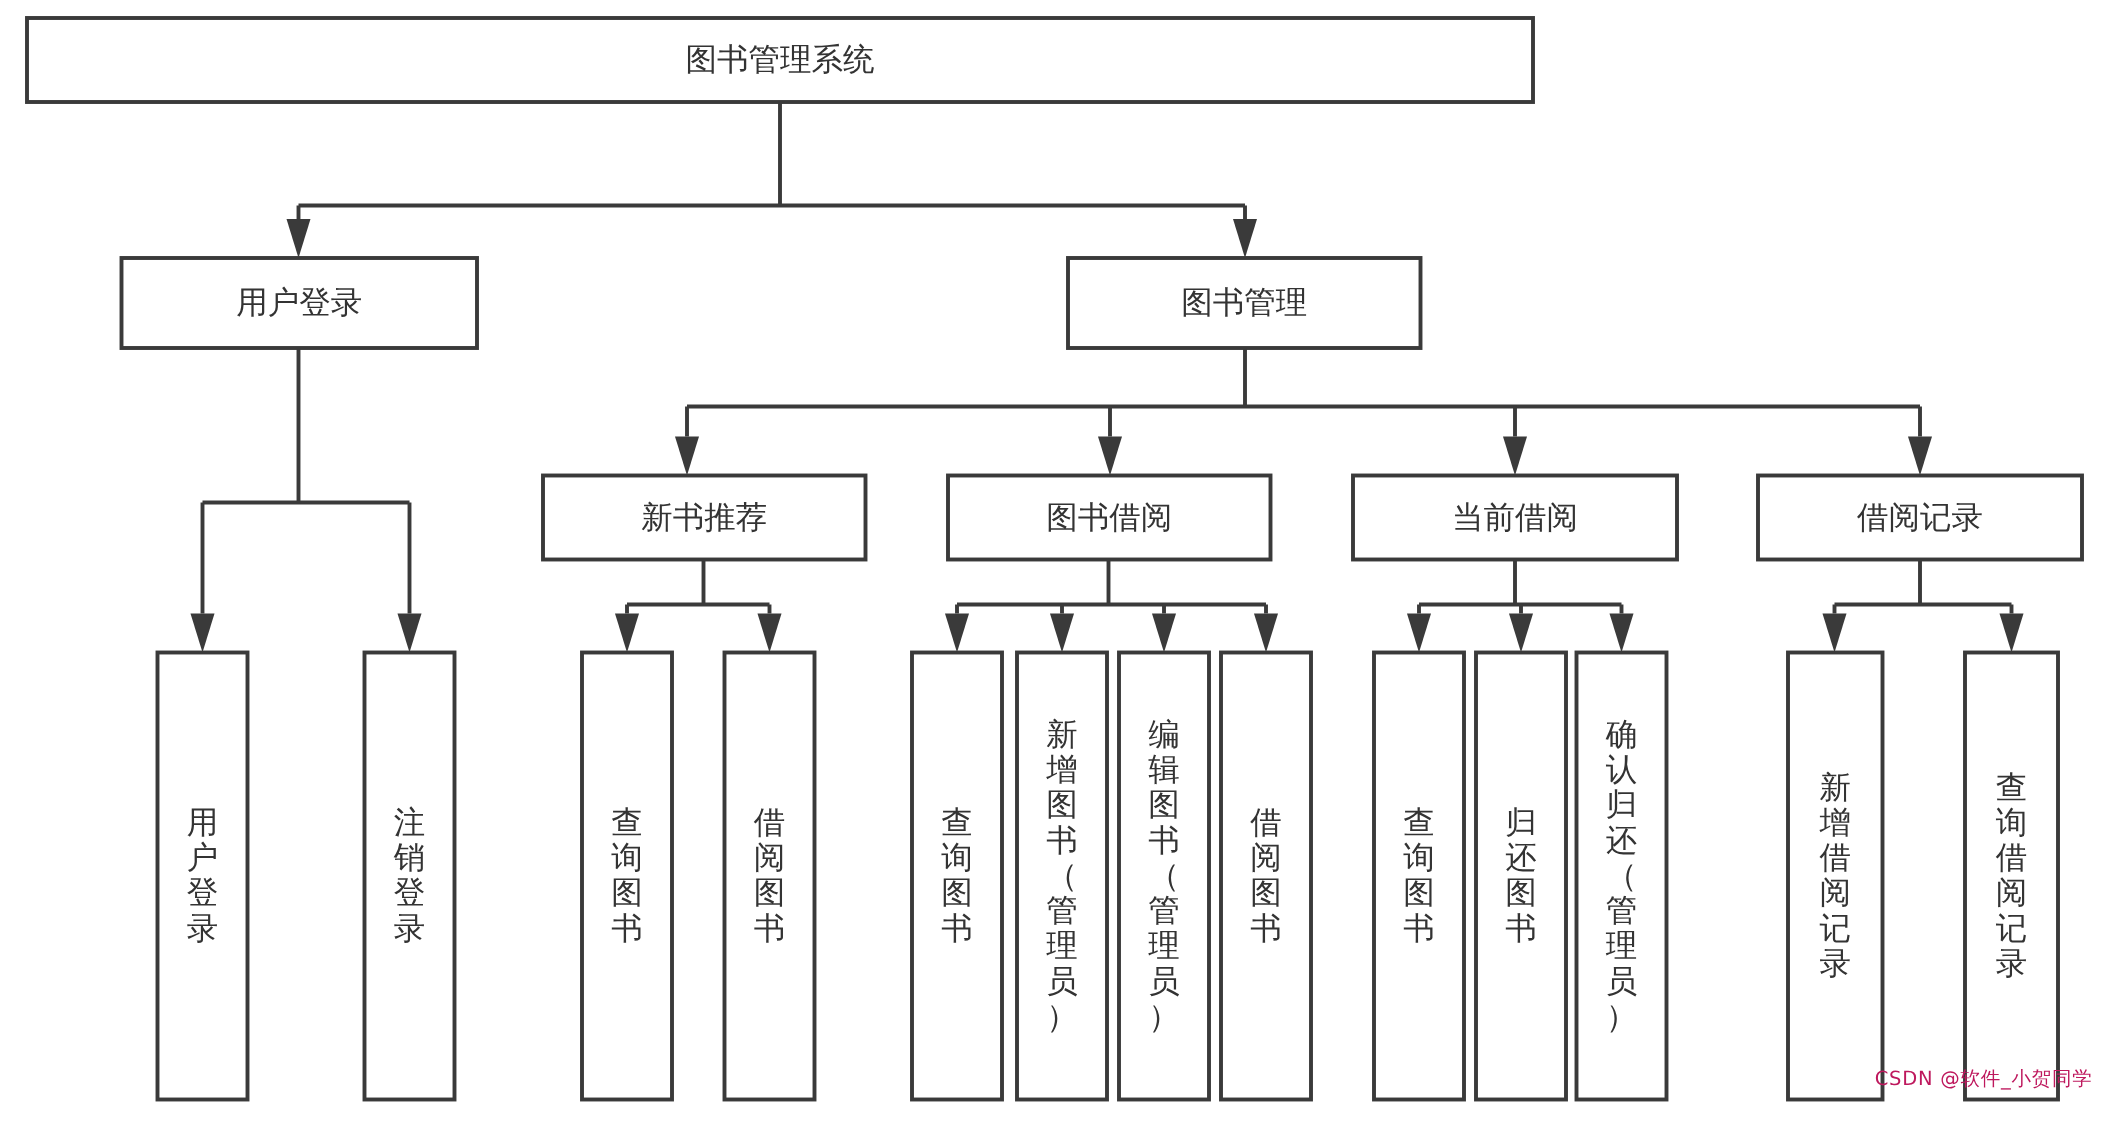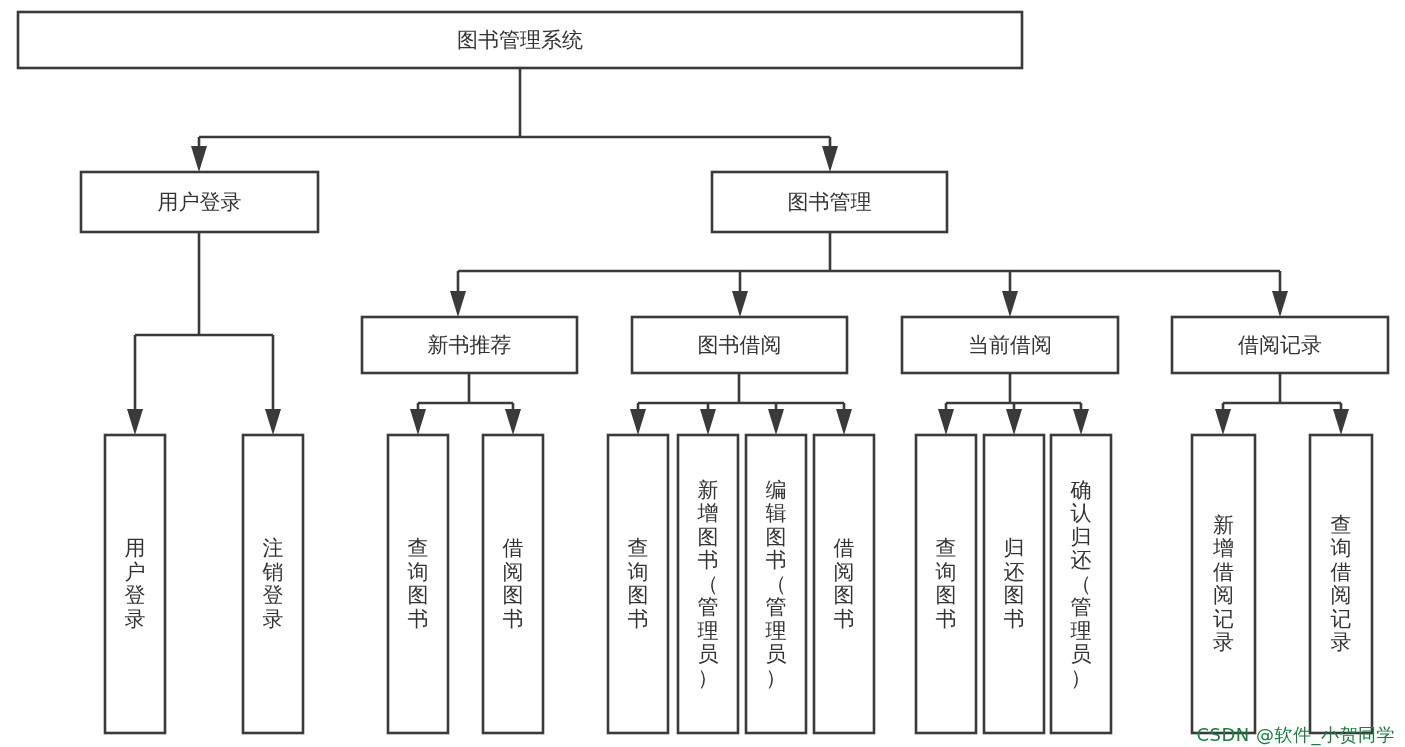--- a/index.html
+++ b/index.html
@@ -50,24 +50,24 @@
     fill: none;
     stroke-linecap: butt;
   }
   .arrow-head {
     fill: #3a3a3a;
     stroke: none;
   }
   .watermark {
     position: absolute;
     right: 10px;
-    bottom: 0;
-    font-family: "DejaVu Sans", "Liberation Sans", sans-serif;
-    font-size: 18px;
-    color: #15803d;
+    bottom: 19px;
+    font-family: "DejaVu Sans", "Liberation Sans", sans-serif;
+    font-size: 13px;
+    color: #be185d;
     white-space: nowrap;
     letter-spacing: 0.5px;
   }
 </style>
 </head>
 <body>
 
 <div id="diagram-root">
 
   <svg class="diagram-svg" viewBox="0 0 1405 747">

